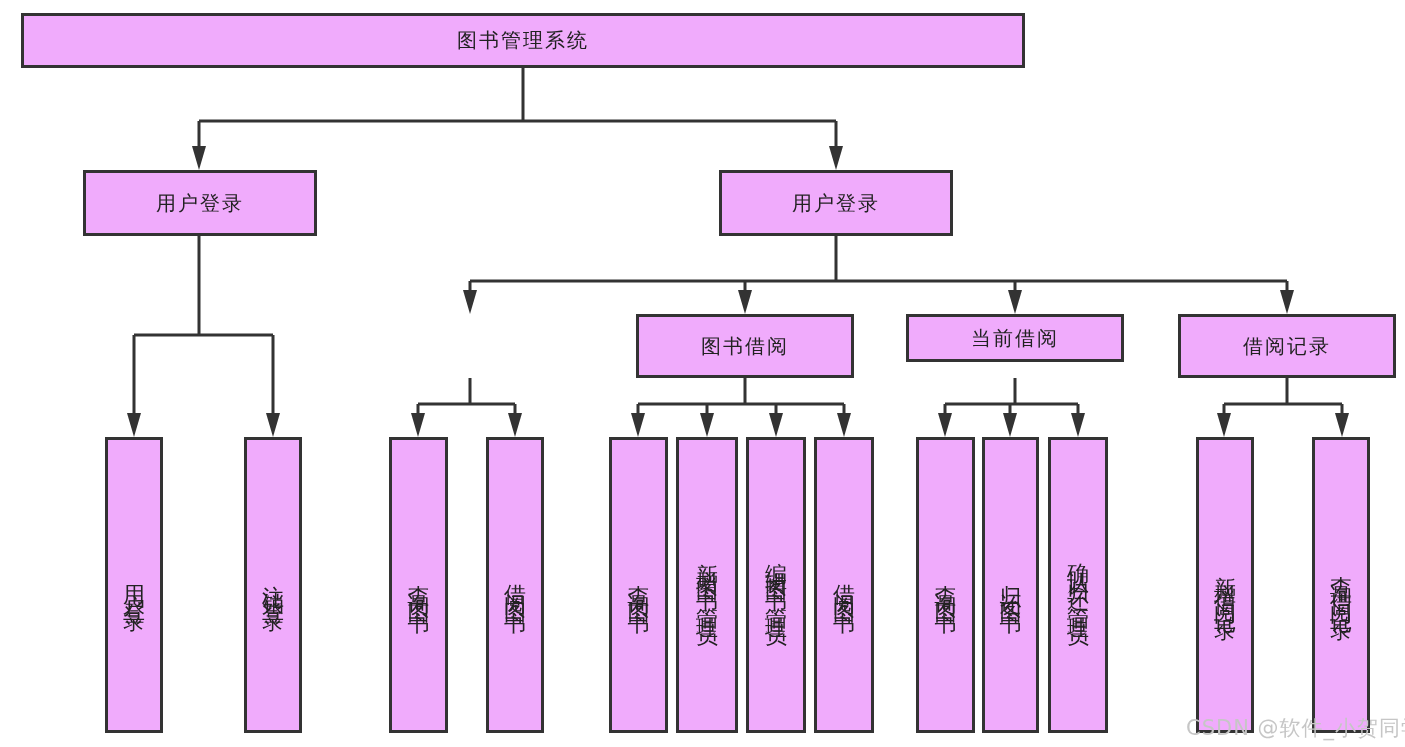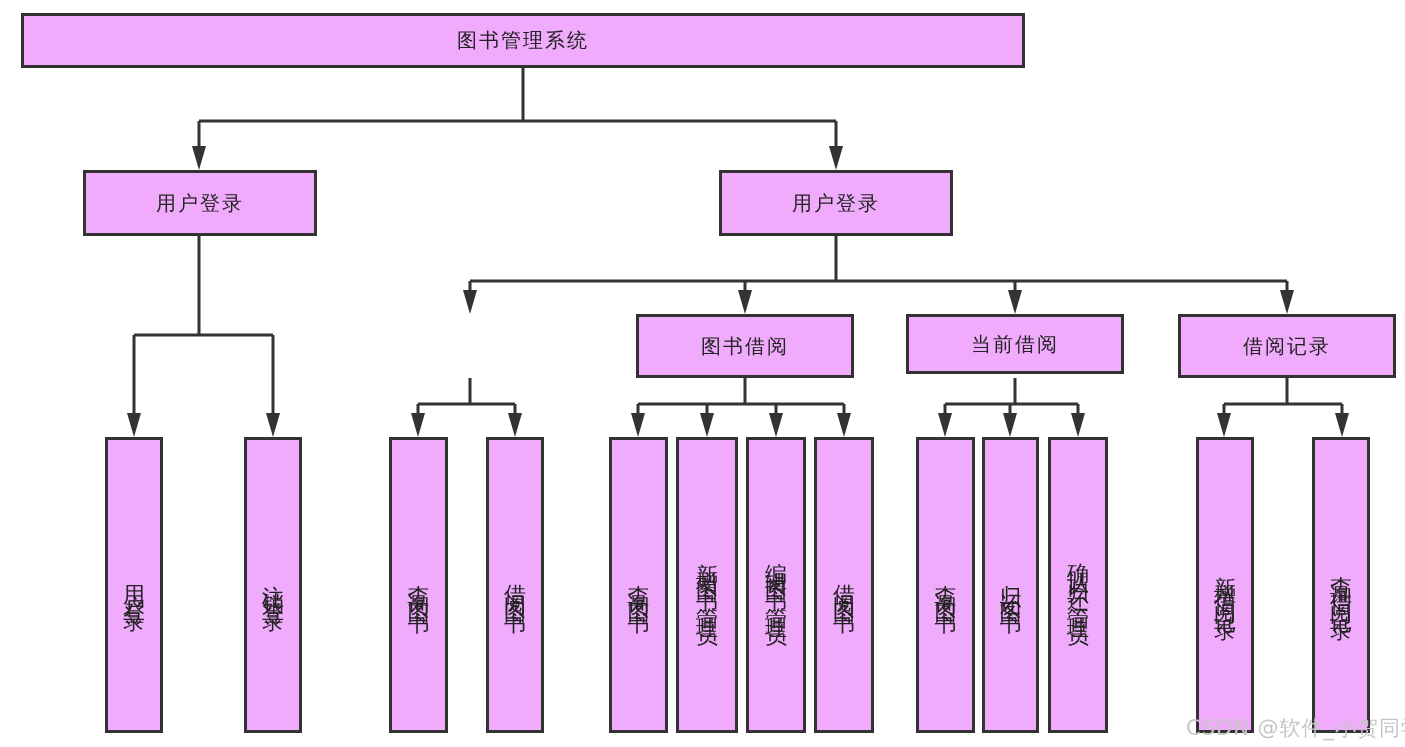--- a/index.html
+++ b/index.html
@@ -127,21 +127,21 @@
   <div class="node h" style="left:83px; top:170px; width:234px; height:66px;">
     <span class="label">用户登录</span>
   </div>
   <div class="node h" style="left:719px; top:170px; width:234px; height:66px;">
     <span class="label">用户登录</span>
   </div>
 
   <div class="node h" style="left:636px; top:314px; width:218px; height:64px;text-align:center;">
     <span class="label">图书借阅</span>
   </div>
-  <div class="node h" style="left:906px; top:314px; width:218px; height:60px;">
+  <div class="node h" style="left:906px; top:314px; width:218px; height:48px;">
     <span class="label">当前借阅</span>
   </div>
   <div class="node h" style="left:1178px; top:314px; width:218px; height:64px;">
     <span class="label">借阅记录</span>
   </div>
 
   <div class="node v" style="left:105px; top:437px; width:58px; height:296px;">
     <span class="label">用户登录</span>
   </div>
   <div class="node v" style="left:244px; top:437px; width:58px; height:296px;">

